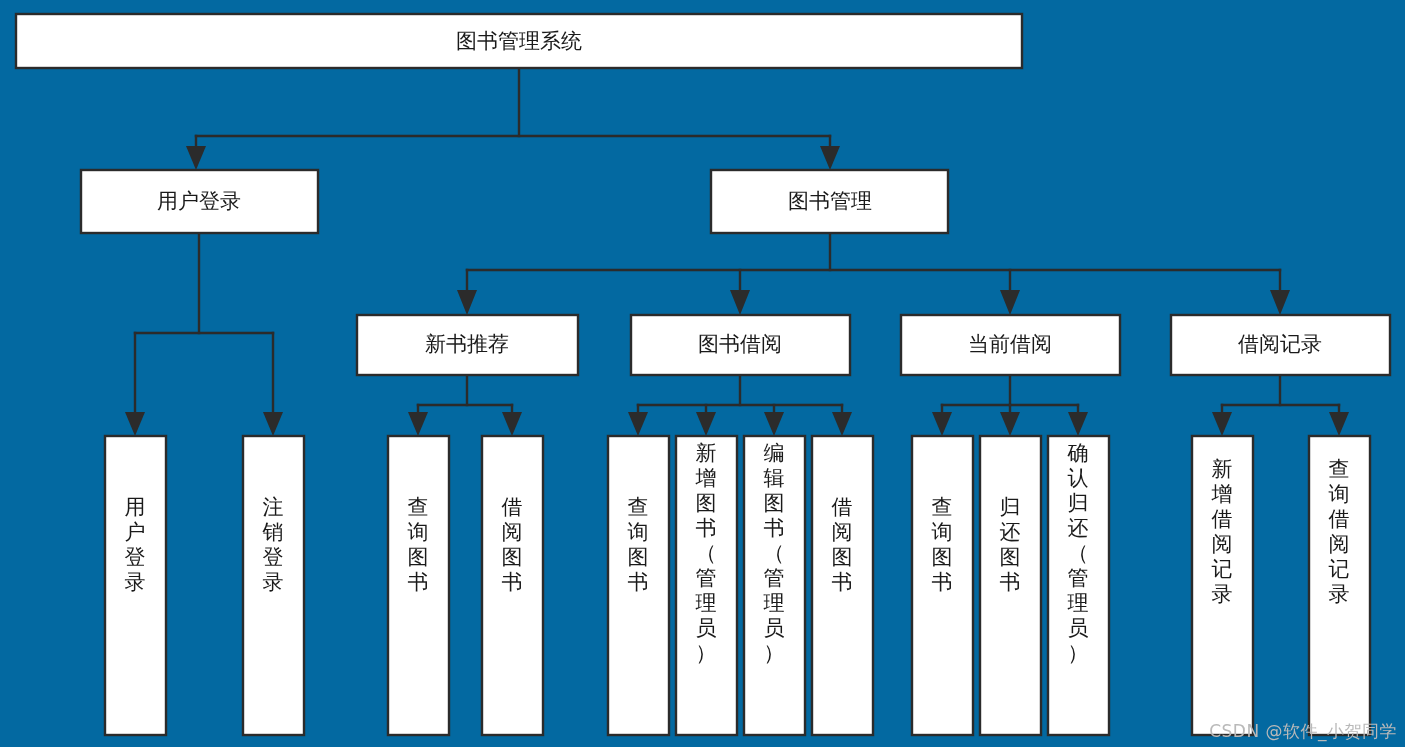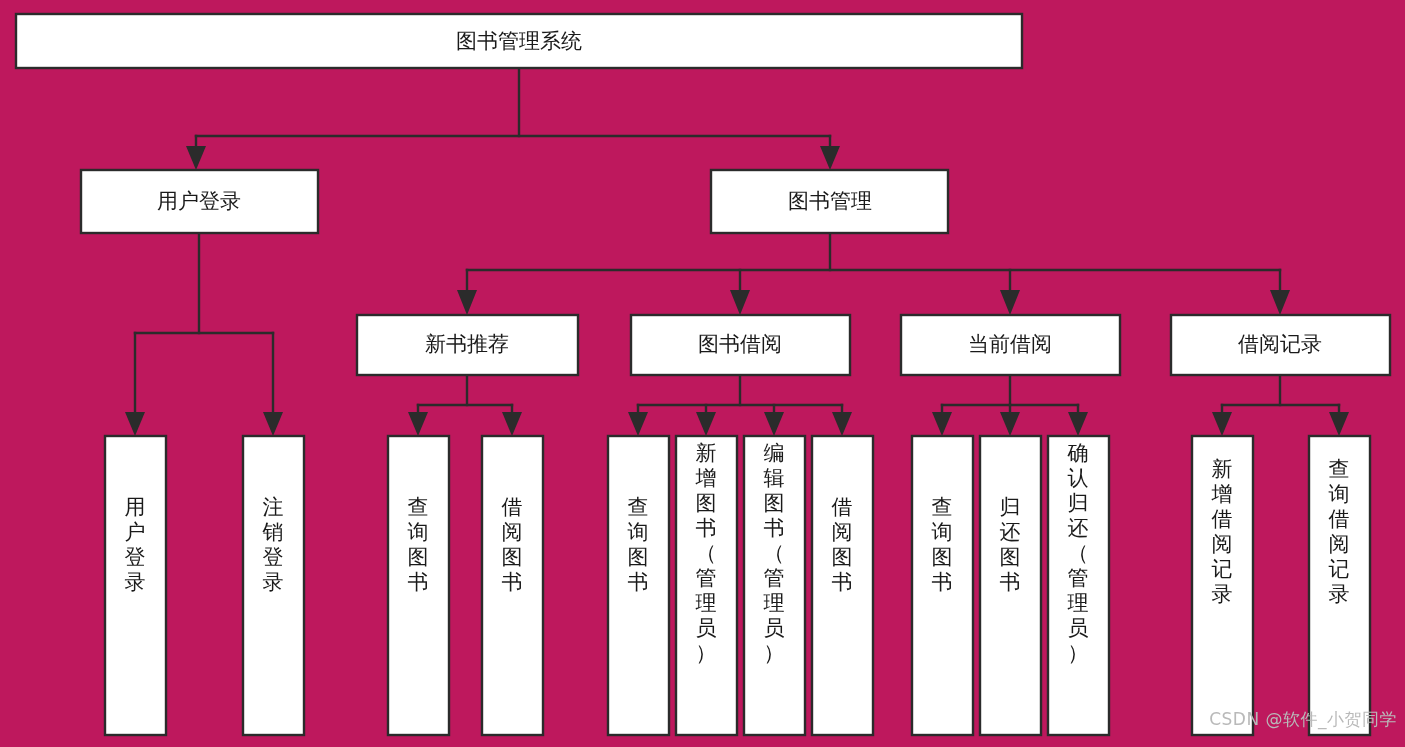--- a/index.html
+++ b/index.html
@@ -10,21 +10,21 @@
   body {
     width: 1405px;
     height: 747px;
     font-family: "DejaVu Sans", "Liberation Sans", sans-serif;
     overflow: hidden;
   }
   #diagram-root {
     position: relative;
     width: 1405px;
     height: 747px;
-    background: #be185d;
+    background: #0369a1;
   }
   svg#tree-svg {
     position: absolute;
     left: 0;
     top: 0;
     width: 1405px;
     height: 747px;
     display: block;
   }
   .node-box {
@@ -51,21 +51,21 @@
   }
   .node-label-v {
     font-family: "DejaVu Sans", "Liberation Sans", sans-serif;
     font-size: 21px;
     fill: #1a1a1a;
     text-anchor: middle;
   }
   .watermark {
     position: absolute;
     right: 8px;
-    bottom: 16px;
+    bottom: 4px;
     font-family: "DejaVu Sans", "Liberation Sans", sans-serif;
     font-size: 17px;
     color: #b9b9b9;
     letter-spacing: 0.5px;
     white-space: nowrap;
     user-select: none;
   }
 </style>
 </head>
 <body>

